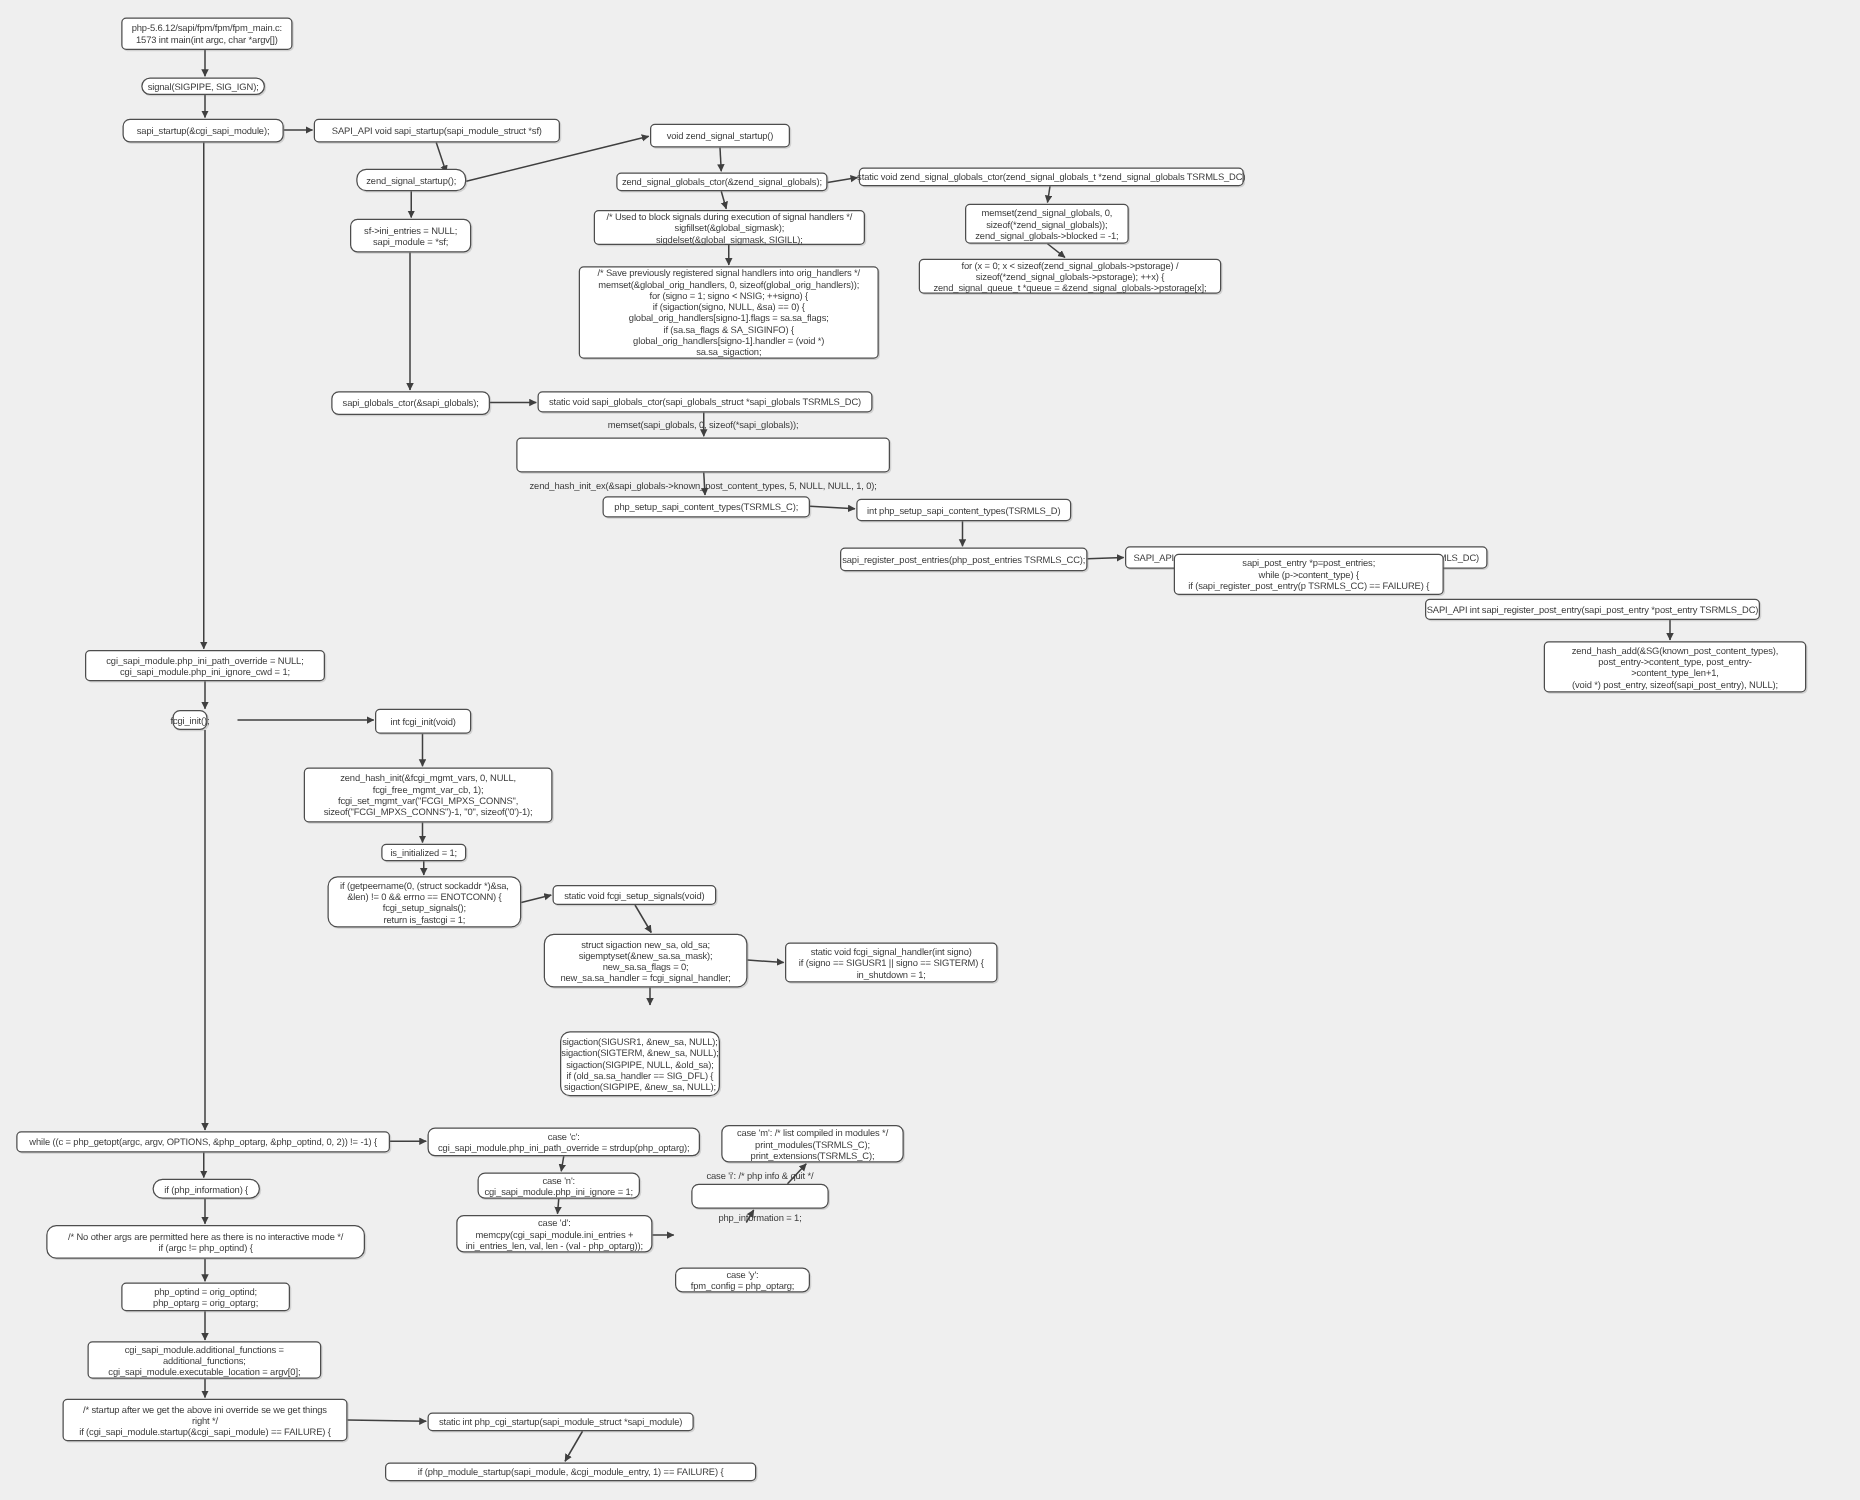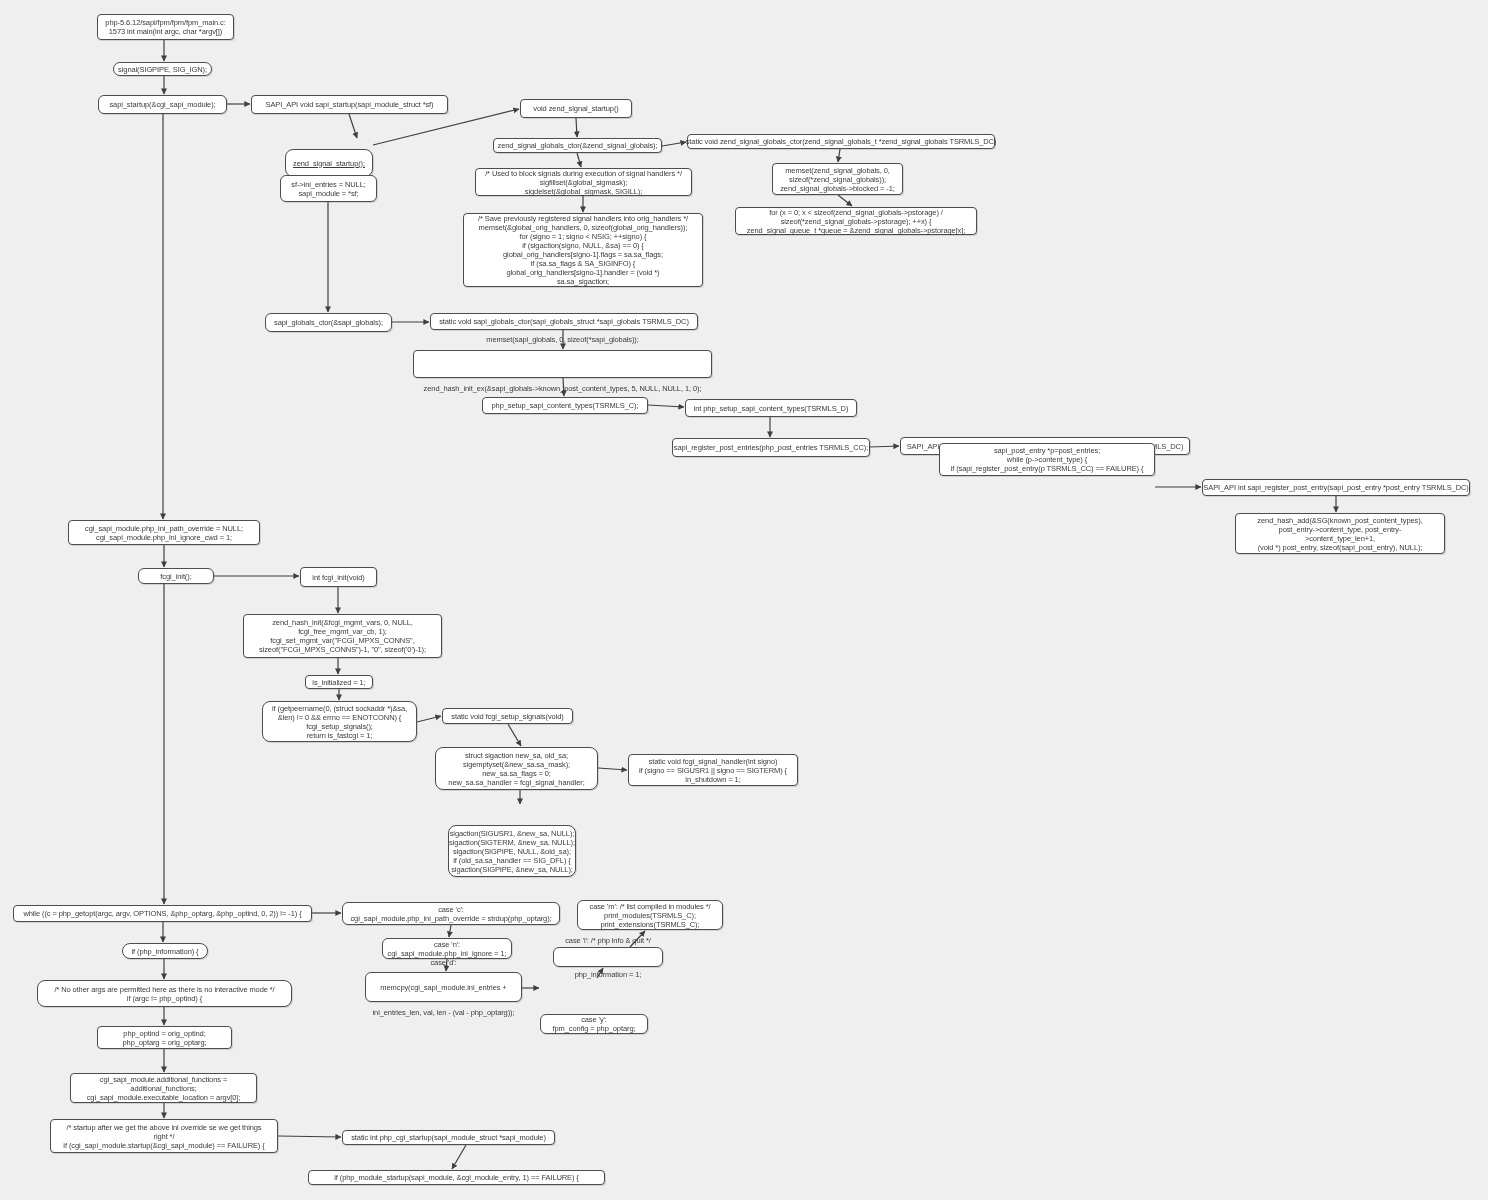--- a/index.html
+++ b/index.html
@@ -95,21 +95,21 @@
       </div>
       <div class="node" style="left: 98px; top: 95px; width: 129px; height: 19px; border-radius: 6px;">
         <div class="code-line">sapi_startup(&amp;cgi_sapi_module);</div>
       </div>
       <div class="node" style="left: 251px; top: 95px; width: 197px; height: 19px; border-radius: 4px;">
         <div class="code-line">SAPI_API void sapi_startup(sapi_module_struct *sf)</div>
       </div>
       <div class="node" style="left: 520px; top: 99px; width: 112px; height: 19px; border-radius: 4px;">
         <div class="code-line">void zend_signal_startup()</div>
       </div>
-      <div class="node" style="left: 285px; top: 149px; width: 88px; height: 28px; border-radius: 8px; text-decoration: underline;">
+      <div class="node" style="left: 285px; top: 135px; width: 88px; height: 18px; border-radius: 8px;">
         <div class="code-line">zend_signal_startup();</div>
       </div>
       <div class="node" style="left: 493px; top: 138px; width: 169px; height: 15px; border-radius: 4px;">
         <div class="code-line">zend_signal_globals_ctor(&amp;zend_signal_globals);</div>
       </div>
       <div class="node" style="left: 687px; top: 134px; width: 308px; height: 15px; border-radius: 4px;">
         <div class="code-line">static void zend_signal_globals_ctor(zend_signal_globals_t *zend_signal_globals TSRMLS_DC)</div>
       </div>
       <div class="node" style="left: 280px; top: 175px; width: 97px; height: 27px; border-radius: 6px;">
         <div class="code-line">sf-&gt;ini_entries = NULL;</div>
@@ -160,34 +160,34 @@
         <div class="code-line">sapi_register_post_entries(php_post_entries TSRMLS_CC);</div>
       </div>
       <div class="node" style="left: 900px; top: 437px; width: 290px; height: 18px; border-radius: 4px;">
         <div class="code-line">SAPI_API int sapi_register_post_entries(sapi_post_entry *post_entries TSRMLS_DC)</div>
       </div>
       <div class="node" style="left: 939px; top: 443px; width: 216px; height: 33px; border-radius: 4px;">
         <div class="code-line">sapi_post_entry *p=post_entries;</div>
         <div class="code-line">while (p-&gt;content_type) {</div>
         <div class="code-line">if (sapi_register_post_entry(p TSRMLS_CC) == FAILURE) {</div>
       </div>
-      <div class="node" style="left: 1202px; top: 479px; width: 268px; height: 17px; border-radius: 4px;">
+      <div class="node" style="left: 1140px; top: 479px; width: 268px; height: 17px; border-radius: 4px;">
         <div class="code-line">SAPI_API int sapi_register_post_entry(sapi_post_entry *post_entry TSRMLS_DC)</div>
       </div>
       <div class="node" style="left: 1235px; top: 513px; width: 210px; height: 41px; border-radius: 4px;">
         <div class="code-line">zend_hash_add(&amp;SG(known_post_content_types),</div>
         <div class="code-line">post_entry-&gt;content_type, post_entry-</div>
         <div class="code-line">&gt;content_type_len+1,</div>
         <div class="code-line">(void *) post_entry, sizeof(sapi_post_entry), NULL);</div>
       </div>
       <div class="node" style="left: 68px; top: 520px; width: 192px; height: 25px; border-radius: 4px;">
         <div class="code-line">cgi_sapi_module.php_ini_path_override = NULL;</div>
         <div class="code-line">cgi_sapi_module.php_ini_ignore_cwd = 1;</div>
       </div>
-      <div class="node" style="left: 138px; top: 568px; width: 76px; height: 16px; border-radius: 6px;">
+      <div class="node" style="left: 138px; top: 568px; width: 28px; height: 16px; border-radius: 6px;">
         <div class="code-line">fcgi_init();</div>
       </div>
       <div class="node" style="left: 300px; top: 567px; width: 77px; height: 20px; border-radius: 4px;">
         <div class="code-line">int fcgi_init(void)</div>
       </div>
       <div class="node" style="left: 243px; top: 614px; width: 199px; height: 44px; border-radius: 4px;">
         <div class="code-line">zend_hash_init(&amp;fcgi_mgmt_vars, 0, NULL,</div>
         <div class="code-line">fcgi_free_mgmt_var_cb, 1);</div>
         <div class="code-line">fcgi_set_mgmt_var("FCGI_MPXS_CONNS",</div>
         <div class="code-line">sizeof("FCGI_MPXS_CONNS")-1, "0", sizeof('0')-1);</div>
@@ -253,21 +253,21 @@
         <div class="code-line">if (php_module_startup(sapi_module, &amp;cgi_module_entry, 1) == FAILURE) {</div>
       </div>
       <div class="node" style="left: 342px; top: 902px; width: 218px; height: 23px; border-radius: 6px;">
         <div class="code-line">case 'c':</div>
         <div class="code-line">cgi_sapi_module.php_ini_path_override = strdup(php_optarg);</div>
       </div>
       <div class="node" style="left: 382px; top: 938px; width: 130px; height: 21px; border-radius: 6px;">
         <div class="code-line">case 'n':</div>
         <div class="code-line">cgi_sapi_module.php_ini_ignore = 1;</div>
       </div>
-      <div class="node" style="left: 365px; top: 972px; width: 157px; height: 30px; border-radius: 6px; gap: 16px;">
+      <div class="node" style="left: 365px; top: 972px; width: 157px; height: 30px; border-radius: 6px;">
         <div class="code-line">case 'd':</div>
         <div class="code-line">memcpy(cgi_sapi_module.ini_entries +</div>
         <div class="code-line">ini_entries_len, val, len - (val - php_optarg));</div>
       </div>
       <div class="node" style="left: 577px; top: 900px; width: 146px; height: 30px; border-radius: 6px;">
         <div class="code-line">case 'm': /* list compiled in modules */</div>
         <div class="code-line">print_modules(TSRMLS_C);</div>
         <div class="code-line">print_extensions(TSRMLS_C);</div>
       </div>
       <div class="node" style="left: 553px; top: 947px; width: 110px; height: 20px; border-radius: 6px; gap: 25px;">

